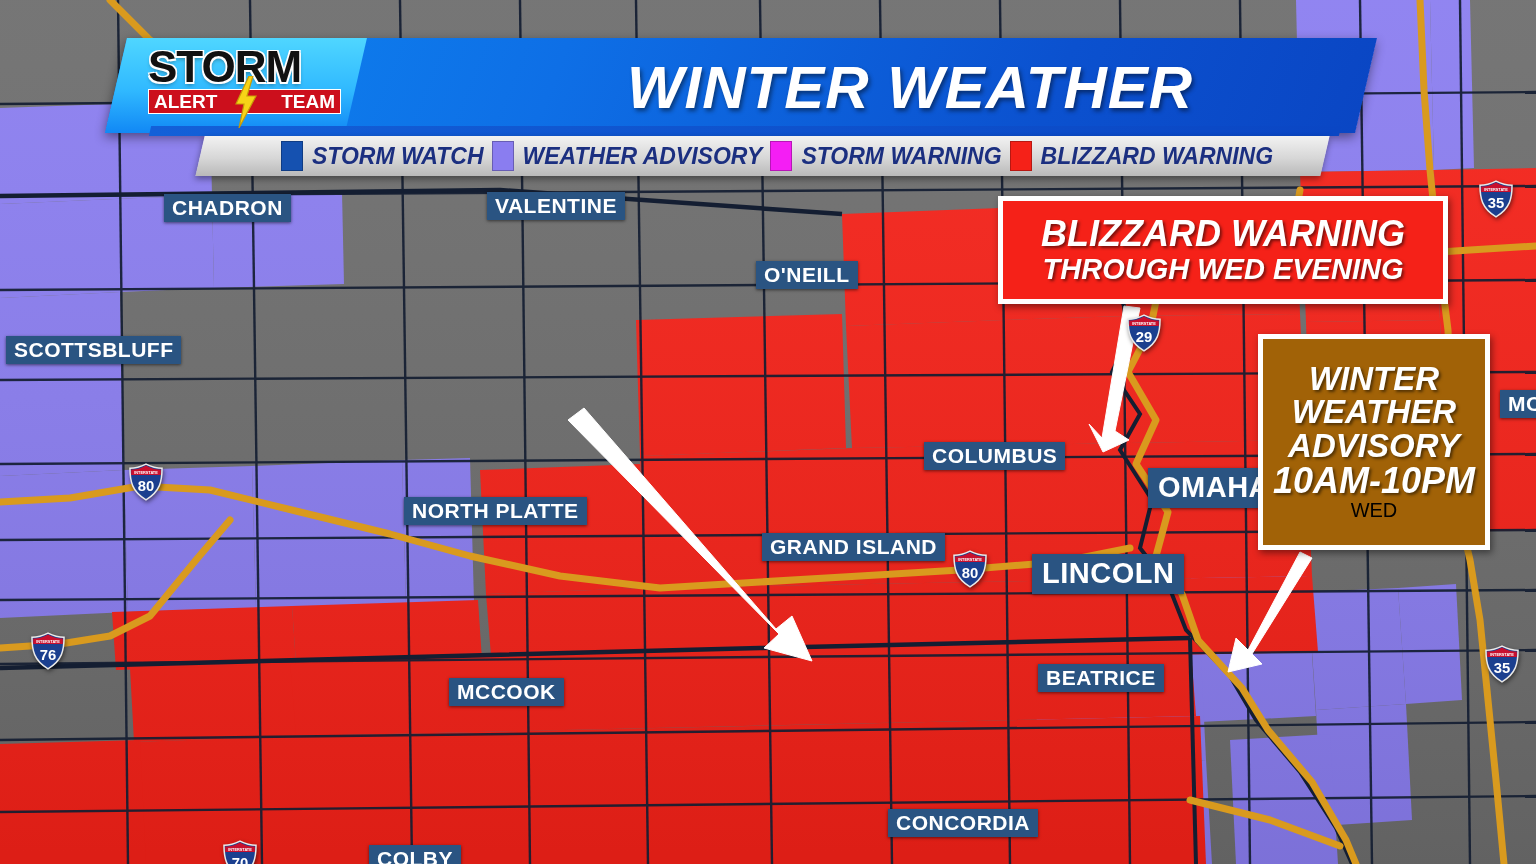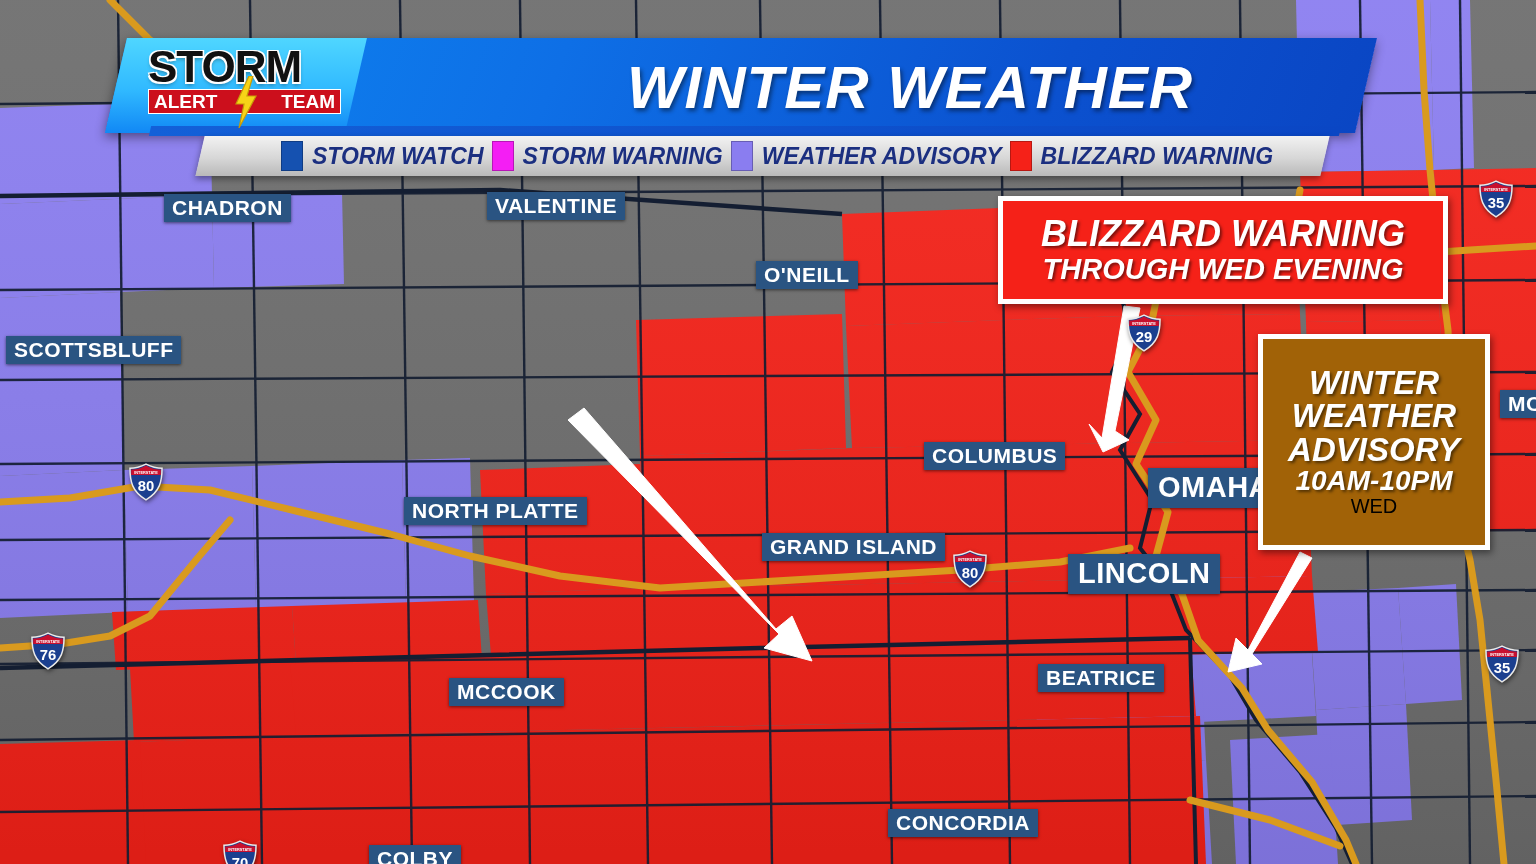--- a/index.html
+++ b/index.html
@@ -103,21 +103,21 @@
   #callout-until{left:401px;top:250px;width:312px;height:155px;background:#f52118;}
   #callout-until .l1,#callout-until .l2{font-size:42px;letter-spacing:.5px;}
   #callout-until .l3{font-size:32px;margin-top:3px;}
 
   #callout-through{left:998px;top:196px;width:450px;height:108px;background:#f52118;}
   #callout-through .l1{font-size:36px;}
   #callout-through .l2{font-size:29px;margin-top:2px;}
 
   #callout-advisory{left:1258px;top:334px;width:232px;height:216px;background:#a16207;}
   #callout-advisory .l1,#callout-advisory .l2,#callout-advisory .l3{font-size:33px;}
-  #callout-advisory .l4{font-size:28px;}
+  #callout-advisory .l4{font-size:36px;}
   #callout-advisory .l5{font-size:20px;}
 
   
   svg.arrows{position:absolute;inset:0;width:1536px;height:864px;pointer-events:none;}
 </style>
 </head>
 <body>
 
 <div id="stage">
 
@@ -259,21 +259,21 @@
 
   <div>
     <div class="city" style="left:164px;top:194px;">CHADRON</div>
     <div class="city" style="left:487px;top:192px;">VALENTINE</div>
     <div class="city" style="left:756px;top:261px;">O'NEILL</div>
     <div class="city" style="left:6px;top:336px;">SCOTTSBLUFF</div>
     <div class="city" style="left:924px;top:442px;">COLUMBUS</div>
     <div class="city big" style="left:1148px;top:468px;">OMAHA</div>
     <div class="city" style="left:404px;top:497px;">NORTH PLATTE</div>
     <div class="city" style="left:762px;top:533px;">GRAND ISLAND</div>
-    <div class="city big" style="left:1068px;top:554px;">LINCOLN</div>
+    <div class="city big" style="left:1032px;top:554px;">LINCOLN</div>
     <div class="city" style="left:449px;top:678px;">MCCOOK</div>
     <div class="city" style="left:1038px;top:664px;">BEATRICE</div>
     <div class="city" style="left:888px;top:809px;">CONCORDIA</div>
     <div class="city" style="left:369px;top:845px;">COLBY</div>
     <div class="city" style="left:1500px;top:390px;">MO</div>
   </div>
 
   <div>
     <div class="shield sm" style="left:128px;top:463px;">
       <svg viewBox="0 0 60 64">
@@ -367,26 +367,26 @@
 
   <div id="banner-title">WINTER WEATHER</div>
 
   <div id="legend"></div>
   <div id="legend-items">
     <div class="legend-item">
       <span class="legend-swatch" style="background:#1551b0;"></span>
       <span class="legend-label">STORM WATCH</span>
     </div>
     <div class="legend-item">
+      <span class="legend-swatch" style="background:#8a7df0;"></span>
+      <span class="legend-label">WEATHER ADVISORY</span>
+    </div>
+    <div class="legend-item">
       <span class="legend-swatch" style="background:#f41ef4;"></span>
       <span class="legend-label">STORM WARNING</span>
-    </div>
-    <div class="legend-item">
-      <span class="legend-swatch" style="background:#8a7df0;"></span>
-      <span class="legend-label">WEATHER ADVISORY</span>
     </div>
     <div class="legend-item">
       <span class="legend-swatch" style="background:#f52118;"></span>
       <span class="legend-label">BLIZZARD WARNING</span>
     </div>
   </div>
 
 </div>
 
 </body></html>

